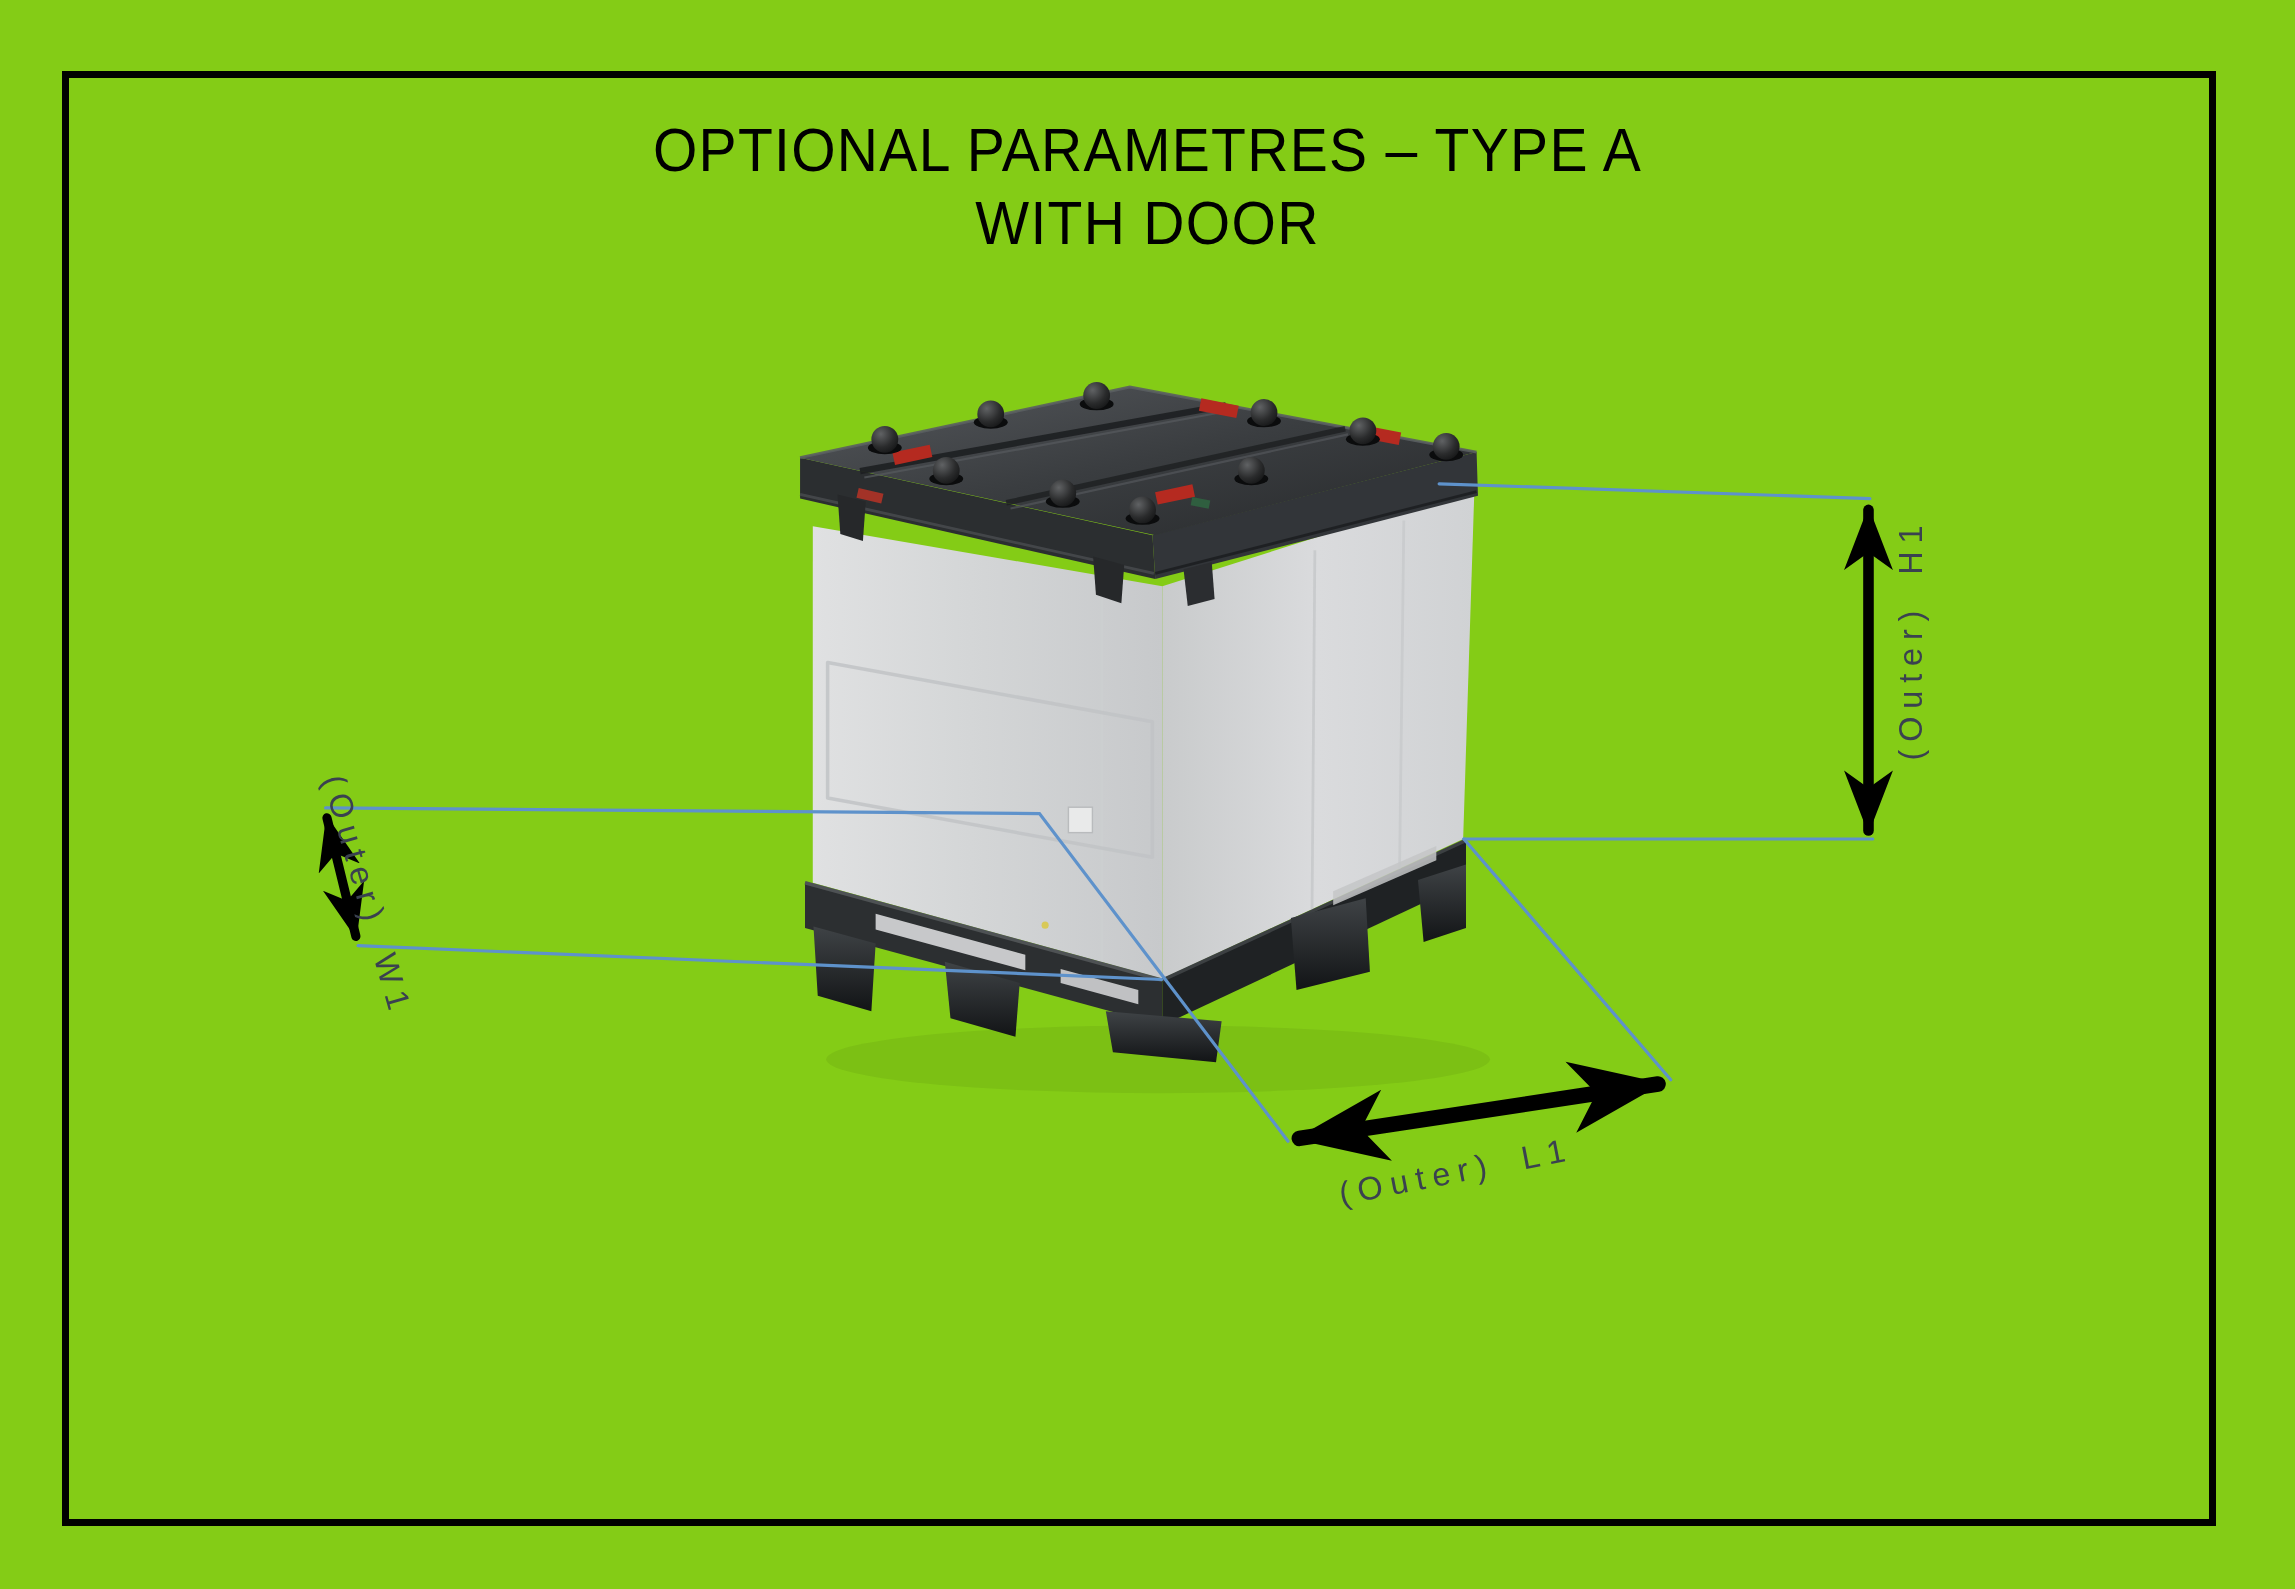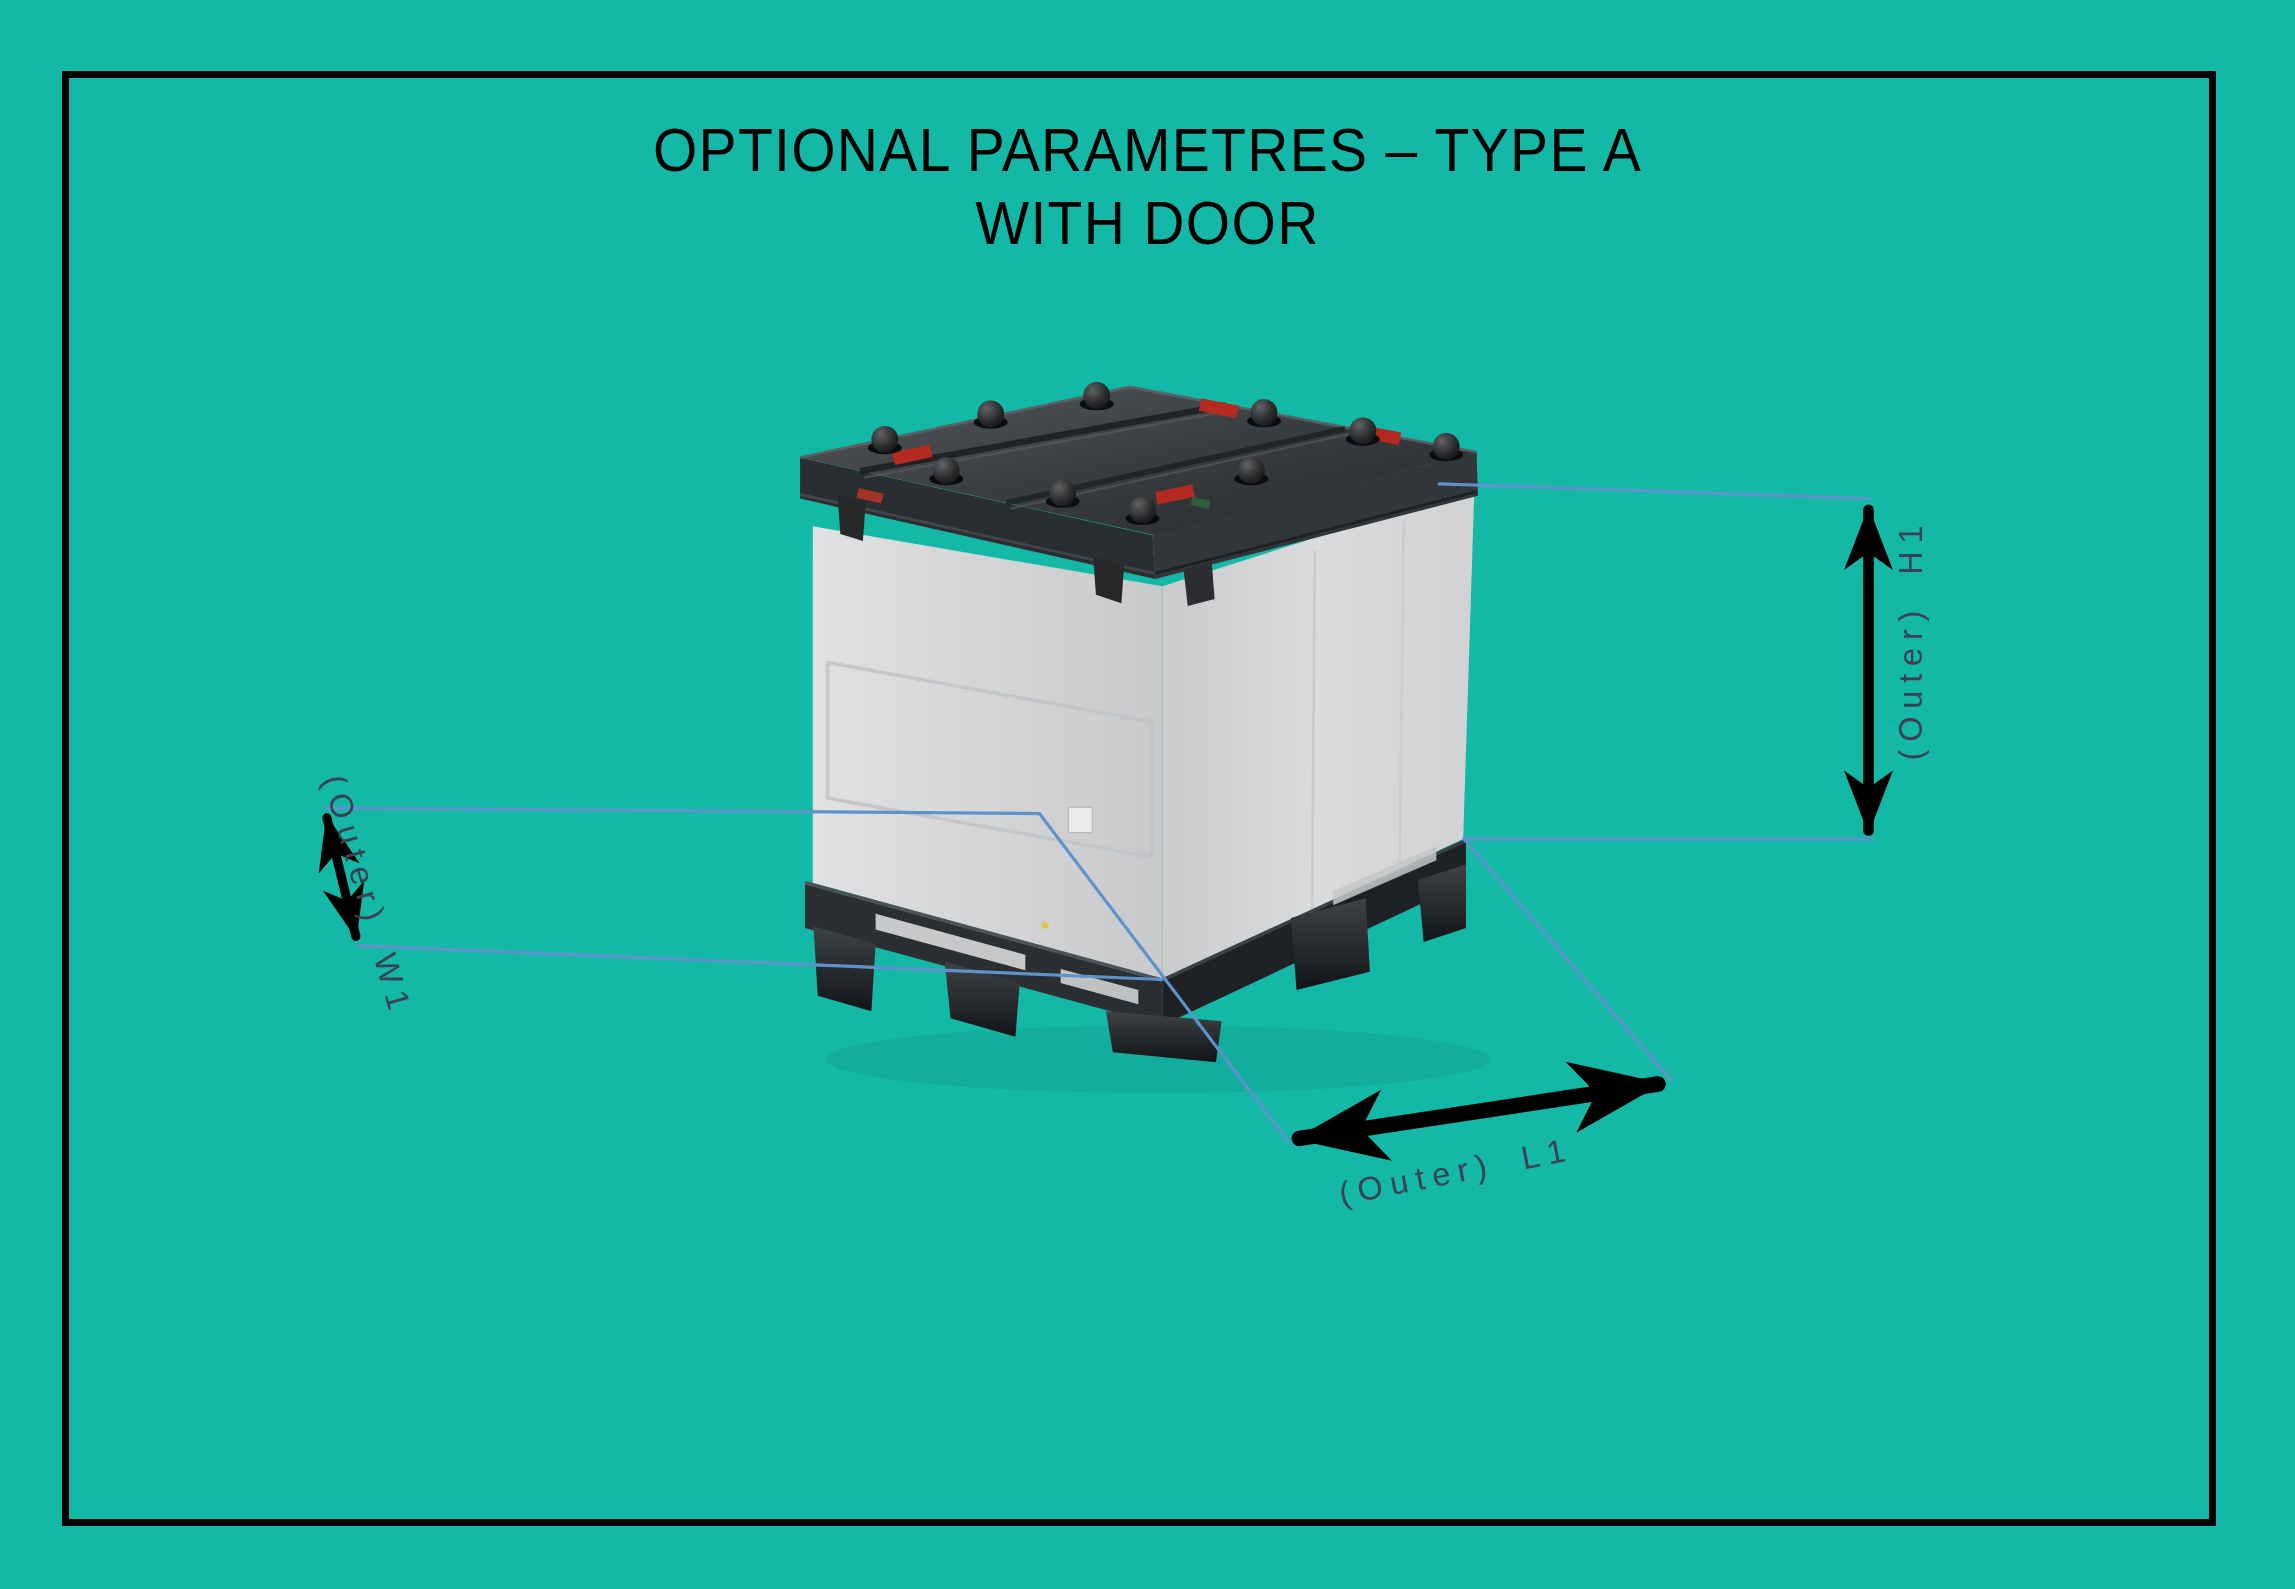--- a/index.html
+++ b/index.html
@@ -1,18 +1,18 @@
 <!DOCTYPE html>
 <html style="font-size:11.3px"><head>
 <meta charset="utf-8">
 <style>
   html,body{margin:0;padding:0;background:#ffffff;}
   body{width:2295px;height:1589px;position:relative;overflow:hidden;
        font-family:"Liberation Sans", sans-serif;}
-  .page{position:absolute;inset:0;background:#14b8a6;}
+  .page{position:absolute;inset:0;background:#84cc16;}
   .frame{position:absolute;left:62px;top:71px;width:2154px;height:1455px;
          border:7px solid #000;box-sizing:border-box;background:transparent;}
   .title{position:absolute;left:0;right:0;top:113px;text-align:center;color:#000;
          transform:scaleX(.92);transform-origin:50% 0;}
   .title .t1,.title .t2{font-size:62px;line-height:73px;letter-spacing:1.4px;font-weight:400;}
   .dim{position:absolute;font-size:32.5px;letter-spacing:7.8px;word-spacing:11.3px;
        color:#3a4150;white-space:nowrap;font-weight:500;}
   .dim-h1{left:1911px;top:639px;transform:translate(-50%,-50%) rotate(-90deg);}
   .dim-w1{left:367px;top:896px;transform:translate(-50%,-50%) rotate(74deg);}
   .dim-l1{left:1456px;top:1172px;transform:translate(-50%,-50%) rotate(-11deg);}

